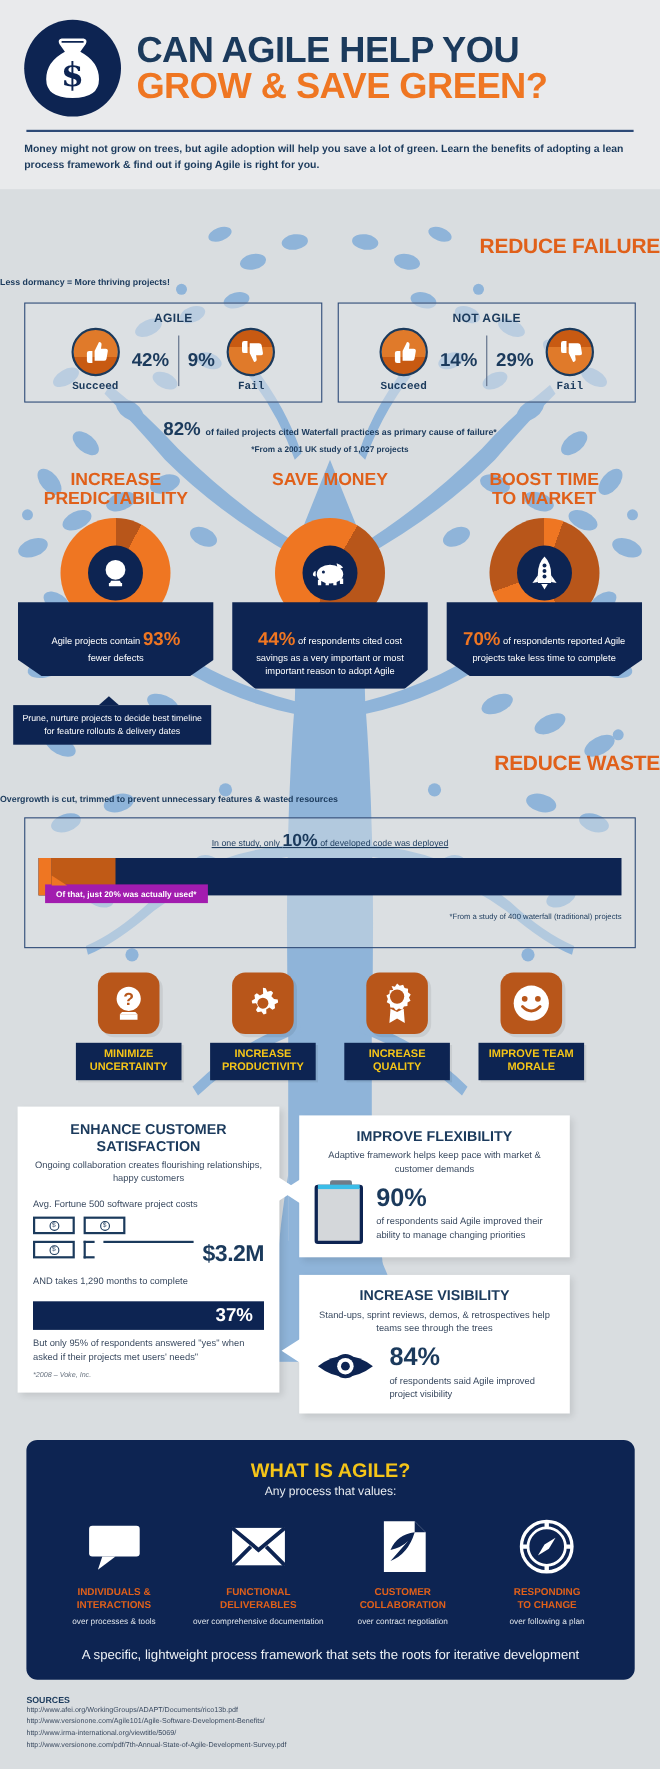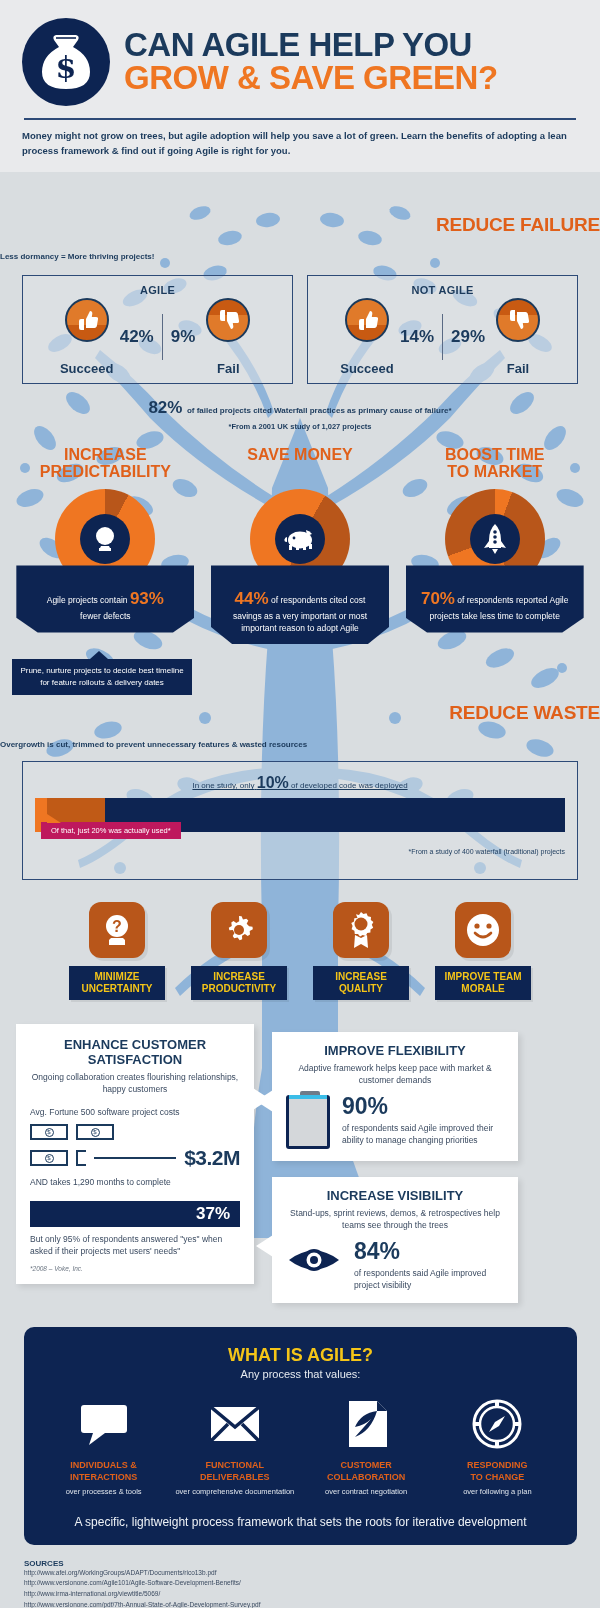--- a/index.html
+++ b/index.html
@@ -42,21 +42,21 @@
   .rf-inner { display: flex; align-items: center; justify-content: center; margin-top: 2px; }
   .rf-side { display: flex; flex-direction: column; align-items: center; width: 56px; }
   .thumb {
     width: 44px; height: 44px; border-radius: 50%;
     border: 2px solid #1b3a5c; display: flex; align-items: center; justify-content: center;
     position: relative; overflow: hidden;
   }
   .thumb.up { background: linear-gradient(to bottom,#e07a2a 0%,#e07a2a 62%,#c85a12 62%,#c85a12 100%); }
   .thumb.down { background: linear-gradient(to bottom,#c85a12 0%,#c85a12 38%,#e07a2a 38%,#e07a2a 100%); }
   .thumb svg { position: relative; z-index: 2; }
-  .rf-cap { font-size: 13px; color: #1b3a5c; font-weight: bold; margin-top: 19px; }
+  .rf-cap { font-size: 10px; color: #1b3a5c; font-weight: bold; margin-top: 5px; font-family: Liberation Mono, monospace; }
   .rf-pct { font-size: 17px; font-weight: bold; color: #1b3a5c; padding: 0 5px; }
   .rf-div { width: 1px; height: 46px; background: #5a6a84; margin: 0 3px; }
 
   .rf-foot { text-align: center; margin-top: 14px; }
   .rf-foot .big { font-size: 17px; font-weight: bold; color: #1b3a5c; }
   .rf-foot .sm { font-size: 8px; font-weight: bold; color: #1b3a5c; }
   .rf-foot2 { text-align: center; font-size: 7.5px; font-weight: bold; color: #1b3a5c; margin-top: 4px; }
 
   
   .donuts { display: flex; padding: 16px 8px 0 8px; align-items: flex-start; }
@@ -85,22 +85,22 @@
   
   .rw { padding-top: 58px; }
   .rw-box { margin: 12px 22px 0 22px; border: 1.5px solid #2d4a77; background: rgba(222,226,229,0.45); padding: 12px 12px 24px 12px; position: relative; }
   .rw-cap { text-align: center; font-size: 8px; color: #1b3a5c; text-decoration: underline; }
   .rw-cap .big { font-size: 16px; font-weight: bold; }
   .bar { margin-top: 6px; height: 34px; background: #0d2452; position: relative; display: flex; }
   .bar .seg-a { width: 2.2%; background: #ef7622; }
   .bar .seg-b { width: 11%; background: #c05a16; }
   .rw-note { text-align: right; font-size: 7px; color: #1b3a5c; margin-top: 16px; }
   .rw-pill {
-    position: absolute; left: 18px; top: 60px; background: #be185d; color: #fff;
-    font-size: 7.5px; font-weight: normal; padding: 4px 10px;
+    position: absolute; left: 18px; top: 60px; background: #a21caf; color: #fff;
+    font-size: 7.5px; font-weight: bold; padding: 4px 10px;
   }
   .rw-pill:before {
     content: ""; position: absolute; left: 6px; top: -8px;
     border-left: 0 solid transparent; border-right: 14px solid transparent; border-bottom: 9px solid #ef7622;
   }
 
   
   .badges { display: flex; justify-content: center; gap: 26px; padding: 22px 22px 0 22px; }
   .badge { display: flex; flex-direction: column; align-items: center; width: 96px; }
   .bicon {
@@ -119,21 +119,21 @@
   .card { background: #fff; box-shadow: 3px 3px 6px rgba(0,0,0,0.10); position: relative; }
   .card-l { width: 238px; padding: 14px 14px 12px 14px; }
   .card-r { width: 246px; padding: 12px 14px 12px 14px; }
   .card-title { text-align: center; font-size: 13px; font-weight: bold; color: #1b3a5c; line-height: 1.15; }
   .card-sub { text-align: center; font-size: 8.5px; color: #3a4a60; margin-top: 4px; line-height: 1.4; }
   .card-txt { font-size: 8.5px; color: #3a4a60; line-height: 1.45; }
   .beak-r { position: absolute; right: -16px; top: 64px; width: 0; height: 0;
     border-top: 11px solid transparent; border-bottom: 11px solid transparent; border-left: 17px solid #fff; }
   .beak-l { position: absolute; left: -16px; top: 58px; width: 0; height: 0;
     border-top: 11px solid transparent; border-bottom: 11px solid transparent; border-right: 17px solid #fff; }
-  .money-row { display: flex; gap: 8px; margin-top: 6px; align-items: center; }
+  .money-row { display: flex; gap: 8px; margin-top: 6px; }
   .bill { width: 38px; height: 16px; border: 2px solid #1b3a5c; display:flex; align-items:center; justify-content:center; }
   .bill i { width: 9px; height: 9px; border: 1.5px solid #1b3a5c; border-radius: 50%; font-style: normal; font-size: 6px; color:#1b3a5c; display:flex;align-items:center;justify-content:center; }
   .dollar-big { font-size: 21px; font-weight: bold; color: #1b3a5c; letter-spacing: -0.5px; }
   .dashline { flex:1; height: 2px; background: #1b3a5c; }
   .stat37 { margin-top: 12px; background: #0d2452; color: #fff; font-size: 17px; font-weight: bold; padding: 3px 10px; text-align: right; }
   .pct-big { font-size: 23px; font-weight: bold; color: #1b3a5c; line-height: 1; }
   .flexrow { display: flex; align-items: flex-start; gap: 12px; margin-top: 8px; }
   .clip { width: 44px; height: 54px; border: 3px solid #0d2452; background: #d4d7da; border-radius: 3px; position: relative; flex: 0 0 44px; }
   .clip:before { content:""; position:absolute; left:11px; top:-7px; width:20px; height:8px; background:#6f7b88; border-radius:2px; }
   .clip:after { content:""; position:absolute; left:0; right:0; top:-3px; height:4px; background:#3bbde8; }

